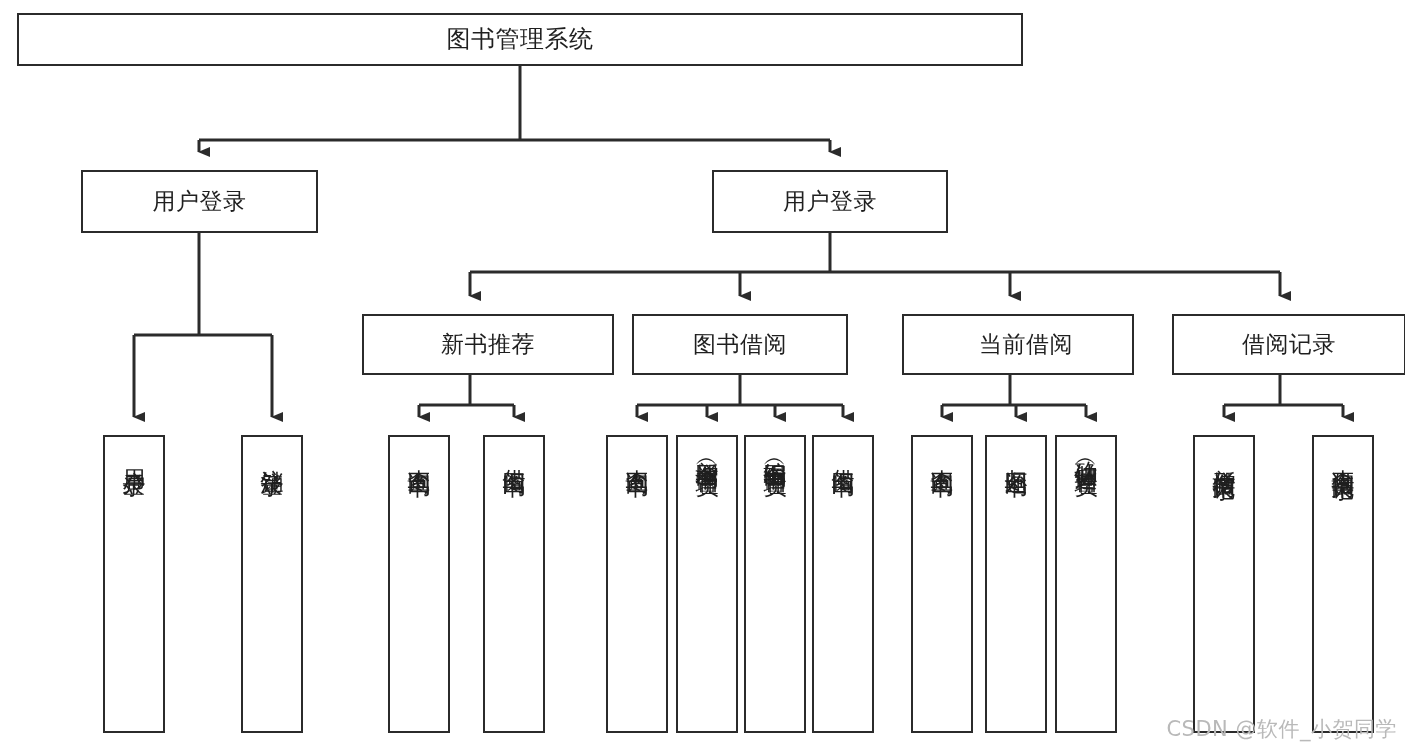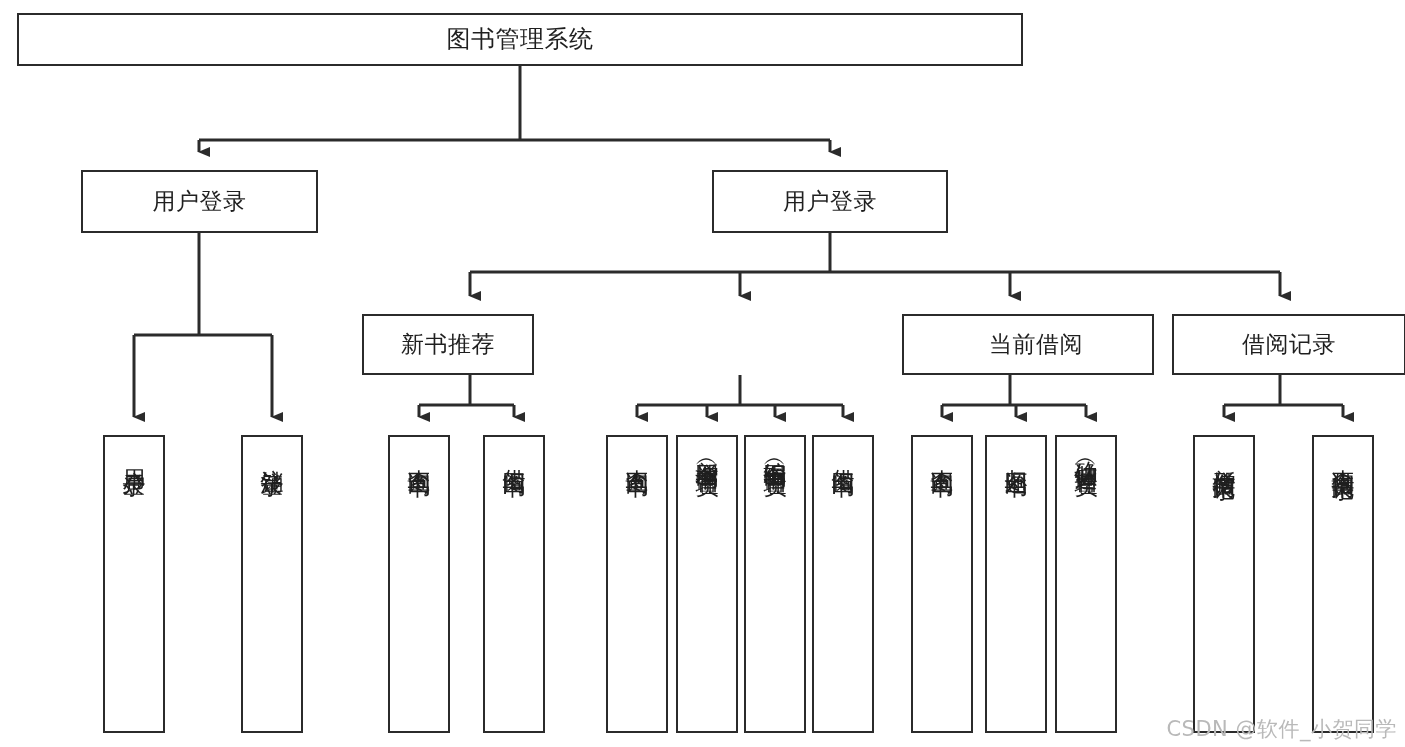--- a/index.html
+++ b/index.html
@@ -141,24 +141,27 @@
     <span class="label">图书管理系统</span>
   </div>
 
   <div class="node horiz" style="left:81px; top:170px; width:237px; height:63px;">
     <span class="label">用户登录</span>
   </div>
   <div class="node horiz" style="left:712px; top:170px; width:236px; height:63px;">
     <span class="label">用户登录</span>
   </div>
 
-  <div class="node horiz" style="left:362px; top:314px; width:172px; height:61px;">
+  <div class="node horiz" style="left:362px; top:314px; width:252px; height:61px;">
     <span class="label">新书推荐</span>
   </div>
-  <div class="node horiz" style="left:902px; top:314px; width:252px; height:61px;padding-left:16px;">
+  <div class="node horiz" style="left:632px; top:314px; width:216px; height:61px;">
+    <span class="label">图书借阅</span>
+  </div>
+  <div class="node horiz" style="left:902px; top:314px; width:232px; height:61px;padding-left:16px;">
     <span class="label">当前借阅</span>
   </div>
   <div class="node horiz" style="left:1172px; top:314px; width:234px; height:61px;">
     <span class="label">借阅记录</span>
   </div>
 
   <div class="node vert" style="left:103px; top:435px; width:62px; height:298px;">
     <span class="label">用户登录</span>
   </div>
   <div class="node vert" style="left:241px; top:435px; width:62px; height:298px;">

